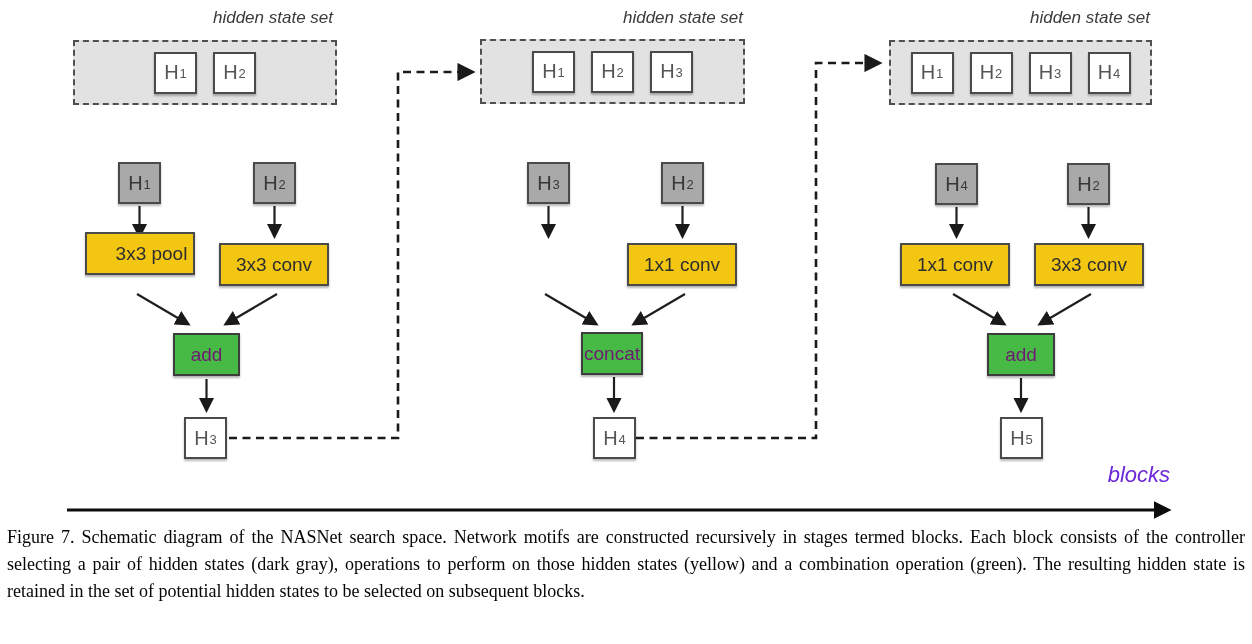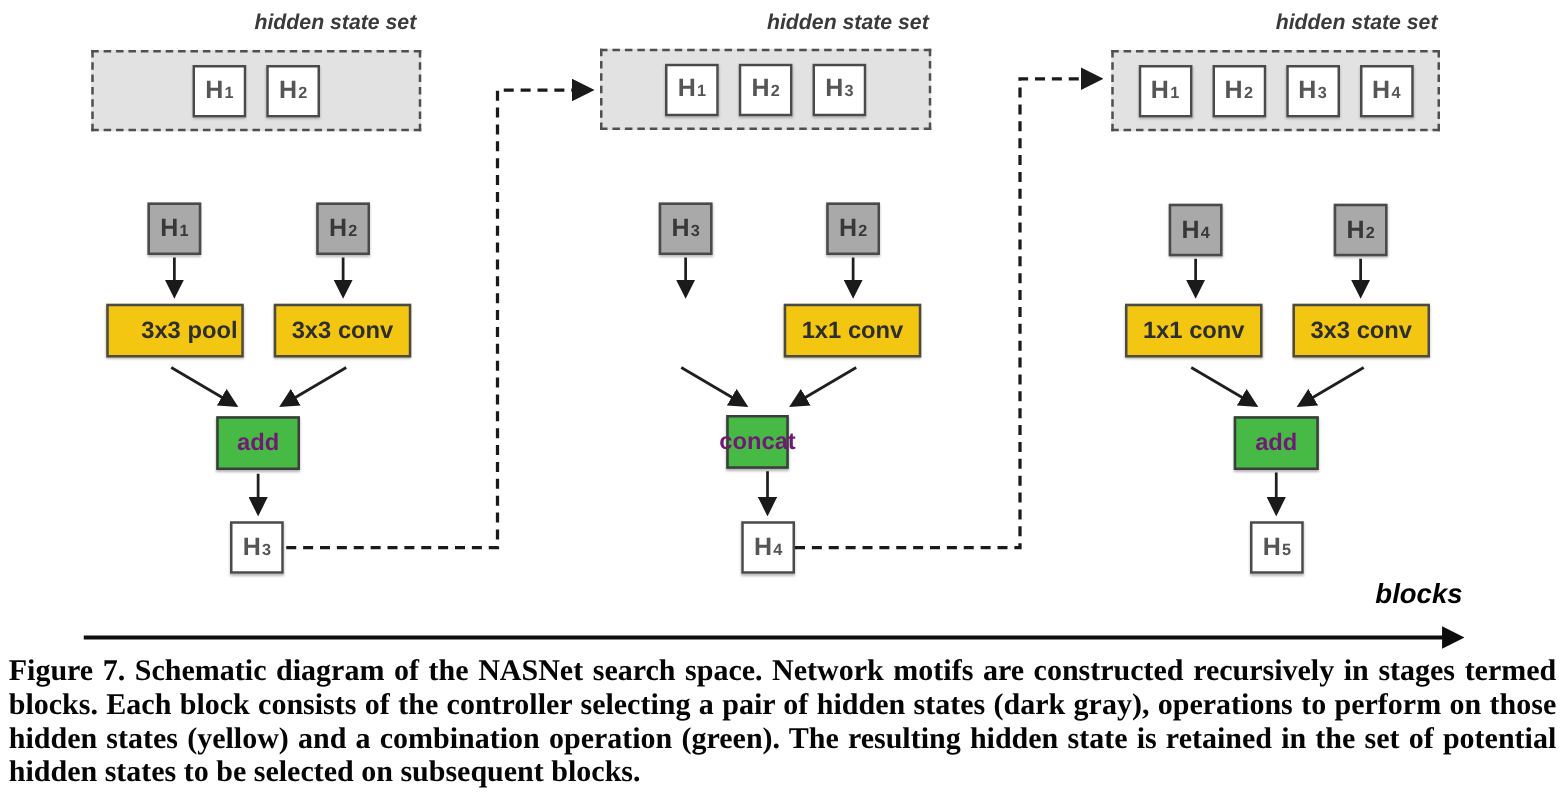--- a/index.html
+++ b/index.html
@@ -1,36 +1,36 @@
 <!DOCTYPE html>
 <html><head>
 <meta charset="utf-8">
 <style>
   html,body{margin:0;padding:0;background:#ffffff;}
   #page{position:relative;width:1252px;height:644px;background:#fff;overflow:hidden;
         font-family:"Liberation Sans",sans-serif;}
-  .abs{position:absolute;font-weight:bold;}
+  .abs{position:absolute;}
   svg.layer{position:absolute;left:0;top:0;z-index:1;}
   .set-title{font-style:italic;font-size:17px;color:#3a3a3a;text-align:right;z-index:2;}
   .set-box{background:var(--hidden-state-fill,#e2e2e2);border:2px dashed #4f4f4f;
            display:flex;justify-content:center;align-items:center;gap:16px;
            box-sizing:border-box;z-index:2;}
   .chip{width:43px;height:42px;box-sizing:border-box;border:2px solid #4a4a4a;
         background:#ffffff;display:flex;justify-content:center;align-items:center;
         font-size:20px;color:#555;box-shadow:0 1.5px 2px rgba(0,0,0,0.28);z-index:3;}
   .chip sub{font-size:13px;line-height:1;margin-left:1px;transform:translateY(1px);}
   .chip.gray{background:var(--input-gray,#a9a9a9);color:#383838;}
   .op{width:110px;height:43px;box-sizing:border-box;border:2px solid #4a4a4a;
       background:var(--op-yellow,#f3c612);display:flex;justify-content:center;align-items:center;
       font-size:19px;color:#2e2e2e;box-shadow:0 1.5px 2px rgba(0,0,0,0.3);z-index:3;}
   .combine{height:43px;box-sizing:border-box;border:2px solid #3d3d3d;
       background:var(--combine-green,#46ba45);display:flex;justify-content:center;align-items:center;
       font-size:19px;color:#701a75;box-shadow:0 1.5px 2px rgba(0,0,0,0.3);z-index:3;}
-  .axis-label{font-style:italic;font-size:22px;color:#000000;text-align:right;z-index:2;}
-  .caption{font-family:"Liberation Serif",serif;font-size:24px;line-height:27px;color:#050505;
+  .axis-label{font-style:italic;font-size:22px;color:#6d28d9;text-align:right;z-index:2;}
+  .caption{font-family:"Liberation Serif",serif;font-size:18px;line-height:27px;color:#050505;
            text-align:justify;box-sizing:border-box;z-index:2;}
 </style>
 </head>
 <body>
 
 <div id="page" style="--hidden-state-fill: #e2e2e2; --input-gray: #a9a9a9; --op-yellow: #f3c612; --combine-green: #46ba45; --arrow-black: #1f1f1f;">
 
   <svg class="layer" width="1252" height="644">
     <defs>
       <marker id="ah" viewBox="0 0 10 10" refX="8" refY="5" markerWidth="7" markerHeight="7" orient="auto-start-reverse">
@@ -117,38 +117,38 @@
   </div>
 
   <div class="abs chip gray" style="left:118px;top:162px;">
       <span>H</span>
       <sub>1</sub>
     </div>
   <div class="abs chip gray" style="left:253px;top:162px;">
       <span>H</span>
       <sub>2</sub>
     </div>
-  <div class="abs op" style="left:85px;top:243px;padding-left:23px;">3x3 pool</div>
+  <div class="abs op" style="left:85px;top:232px;padding-left:23px;">3x3 pool</div>
   <div class="abs op" style="left:219px;top:243px;">3x3 conv</div>
   <div class="abs combine" style="left:173px;top:333px;width:67px;">add</div>
   <div class="abs chip" style="left:184px;top:417px;">
       <span>H</span>
       <sub>3</sub>
     </div>
 
   <div class="abs chip gray" style="left:527px;top:162px;">
       <span>H</span>
       <sub>3</sub>
     </div>
   <div class="abs chip gray" style="left:661px;top:162px;">
       <span>H</span>
       <sub>2</sub>
     </div>
   <div class="abs op" style="left:627px;top:243px;">1x1 conv</div>
-  <div class="abs combine" style="left:581px;top:332px;width:50px;">concat</div>
+  <div class="abs combine" style="left:581px;top:332px;width:62px;">concat</div>
   <div class="abs chip" style="left:593px;top:417px;">
       <span>H</span>
       <sub>4</sub>
     </div>
 
   <div class="abs chip gray" style="left:935px;top:163px;">
       <span>H</span>
       <sub>4</sub>
     </div>
   <div class="abs chip gray" style="left:1067px;top:163px;">

